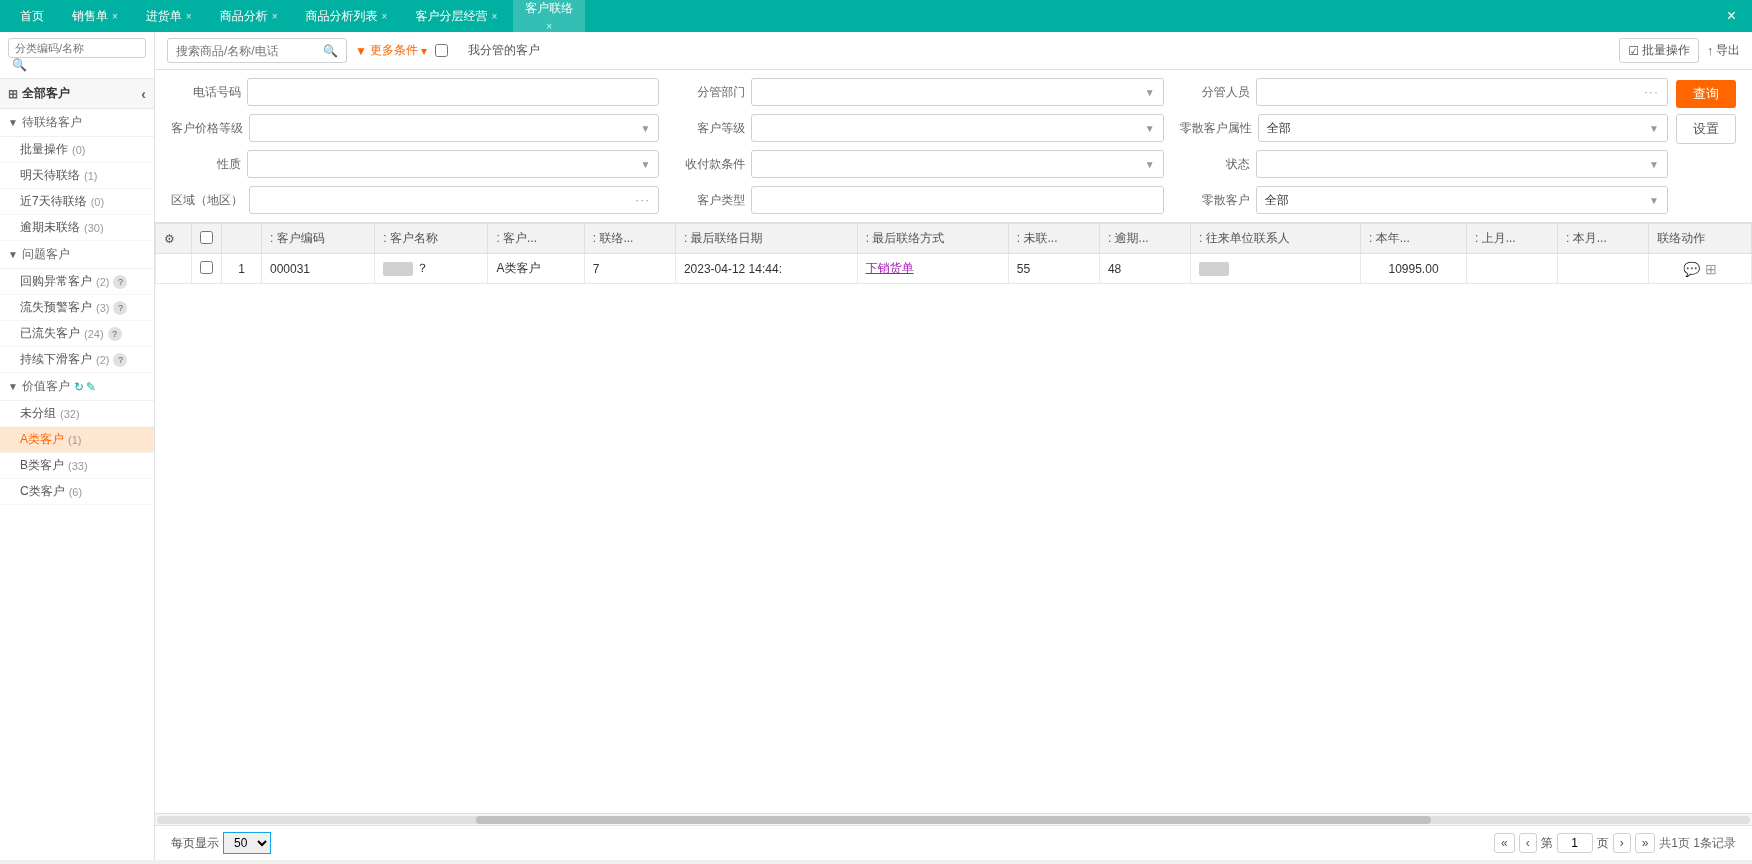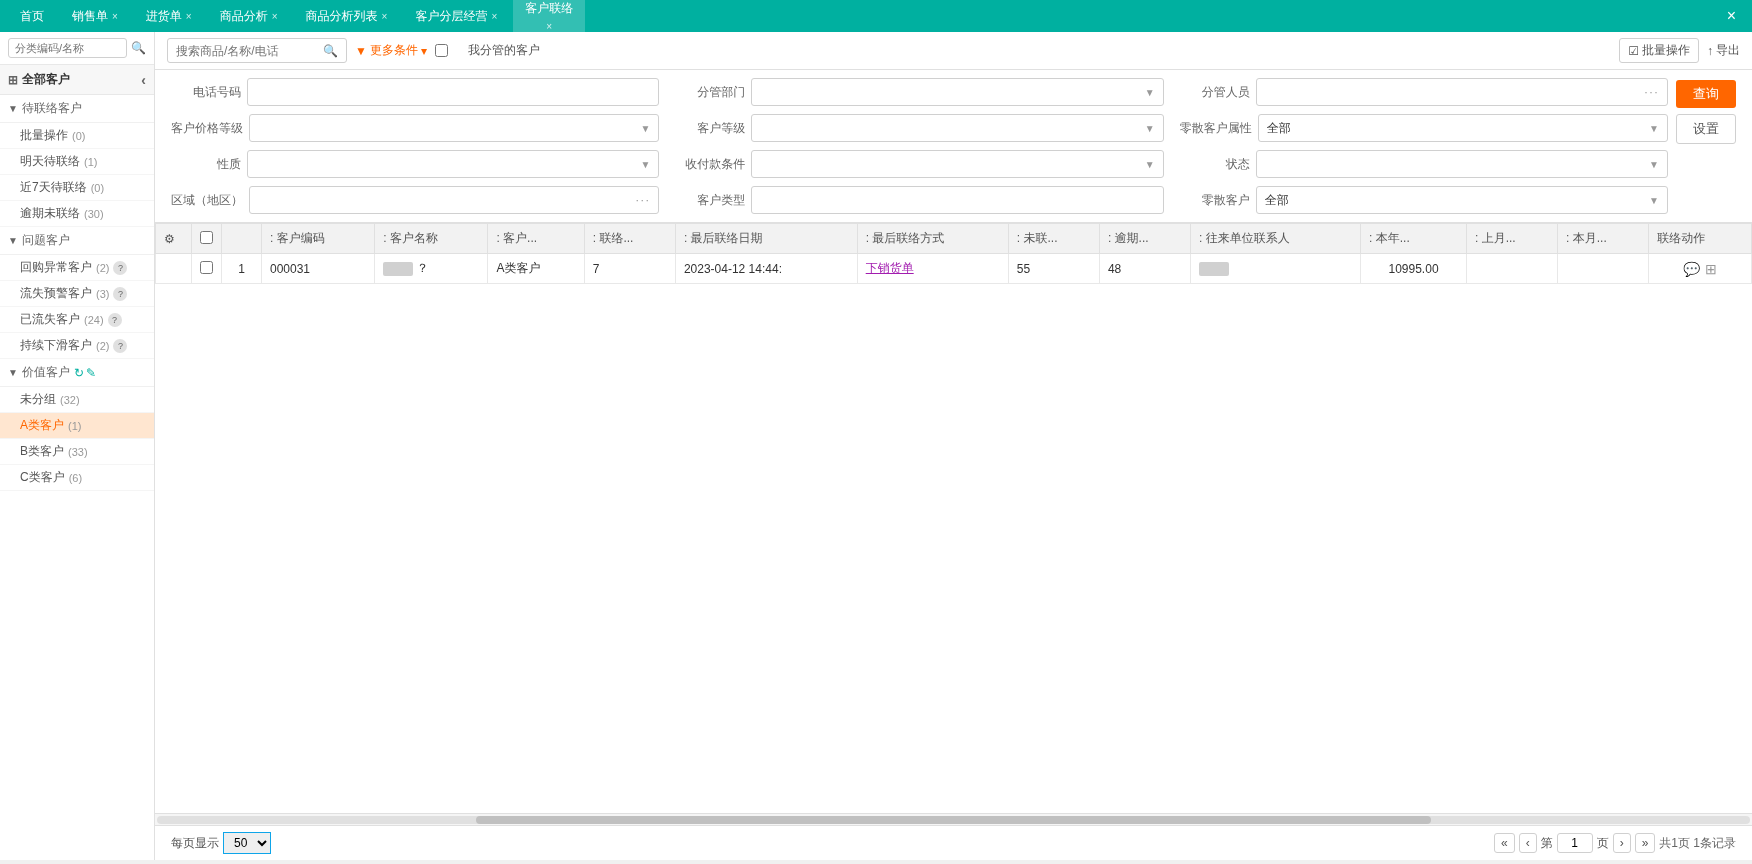--- a/index.html
+++ b/index.html
@@ -47,23 +47,24 @@
       width: 155px;
       background: #fff;
       border-right: 1px solid #e0e0e0;
       display: flex;
       flex-direction: column;
       overflow-y: auto;
       flex-shrink: 0;
     }
     .sidebar-search {
       display: flex;
-      align-items: center;
+      align-items: flex-start;
       padding: 6px 8px;
       border-bottom: 1px solid #e8e8e8;
+      flex-direction: column;
     }
     .sidebar-search input {
       border: 1px solid #d0d0d0;
       border-radius: 3px;
       padding: 3px 6px;
       width: 100%;
       font-size: 11px;
       color: #999;
     }
     .sidebar-search .search-icon-btn {

